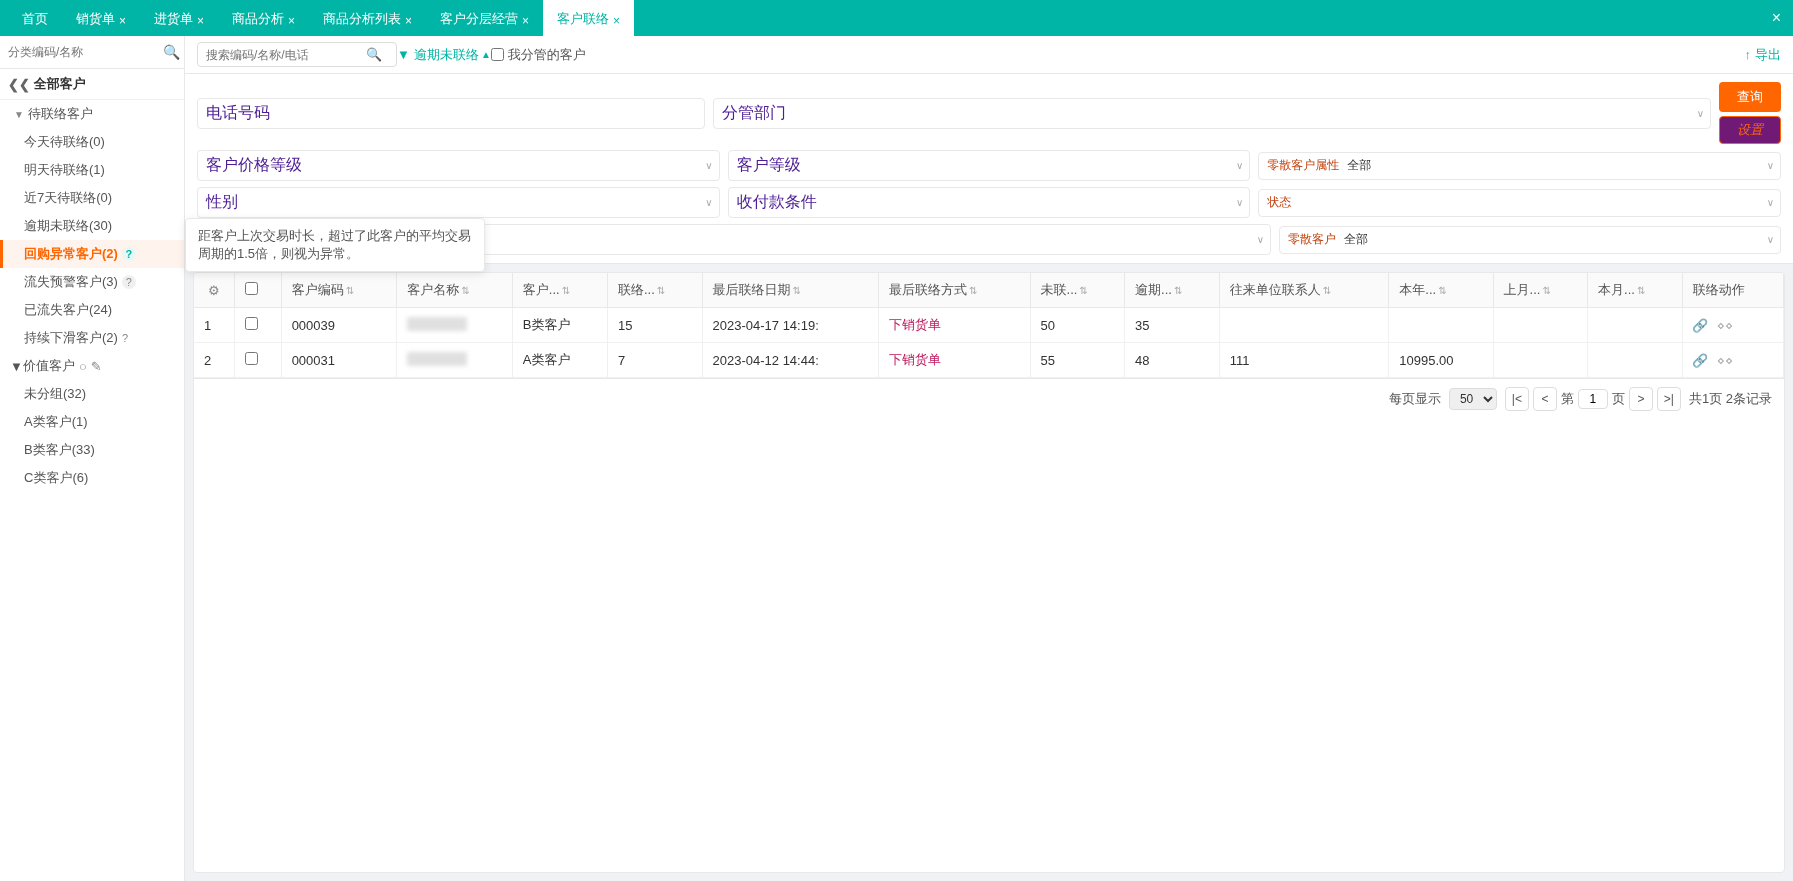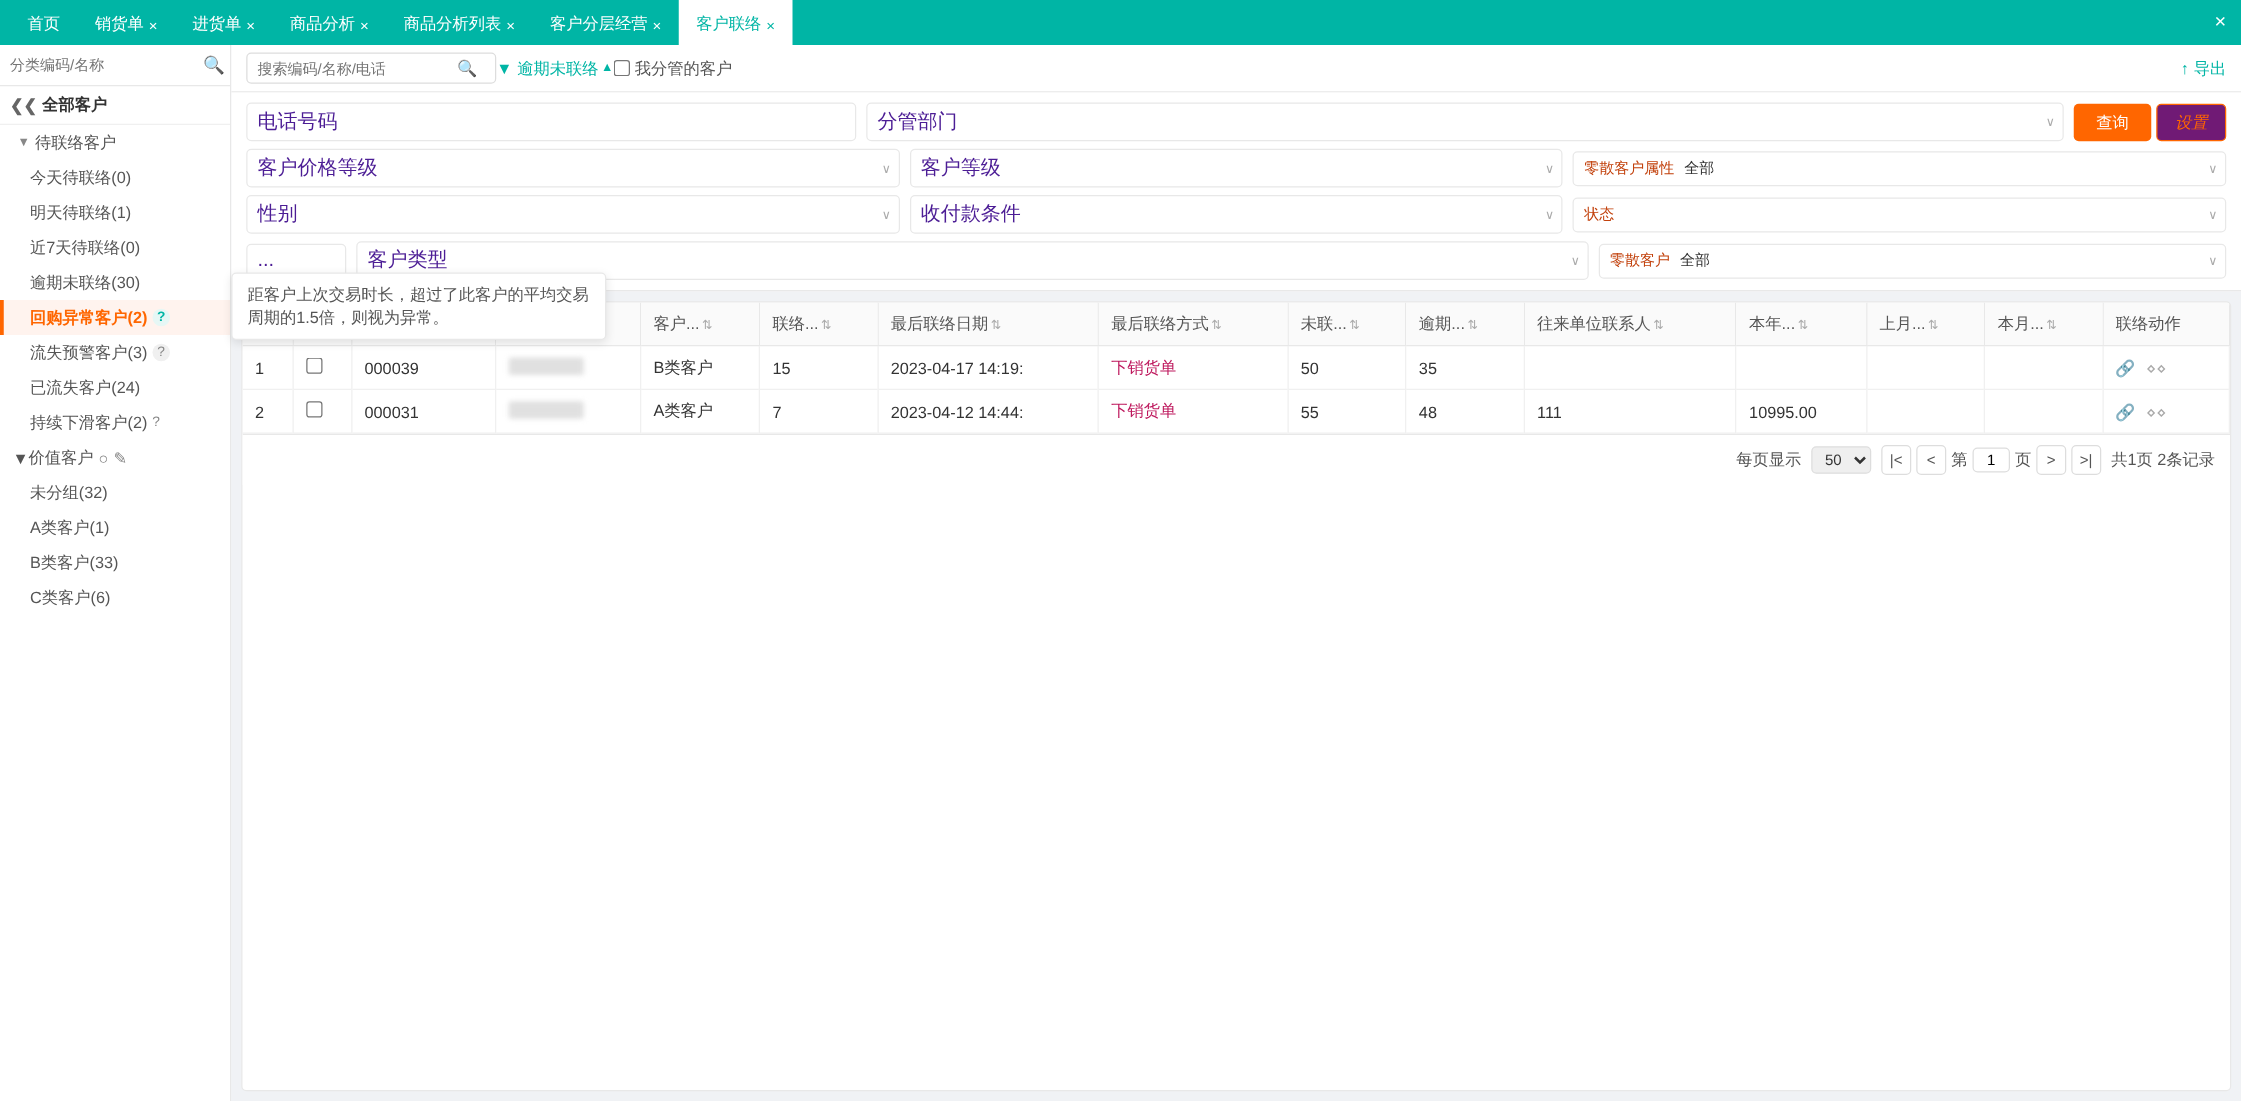--- a/index.html
+++ b/index.html
@@ -245,21 +245,21 @@
       border: 1px solid #ff6600;
       border-radius: 4px;
       padding: 4px 14px;
       cursor: pointer;
       font-size: 13px;
       white-space: nowrap;
       font-style: italic;
     }
     .filter-actions {
       display: flex;
-      flex-direction: row;
+      flex-direction: column;
       gap: 4px;
     }
     .filter-inline-label {
       color: #c2410c;
       font-size: 12px;
       white-space: nowrap;
     }
 
     
     .table-container {

